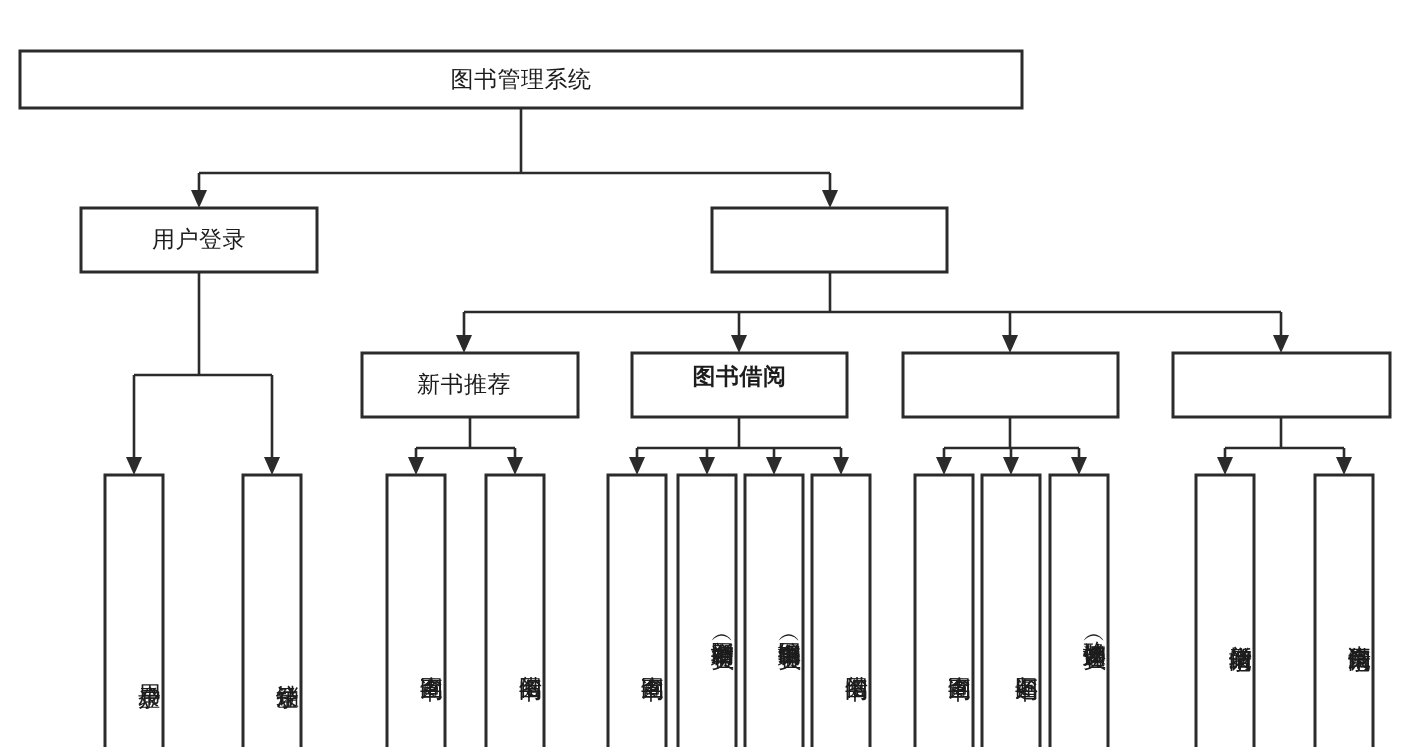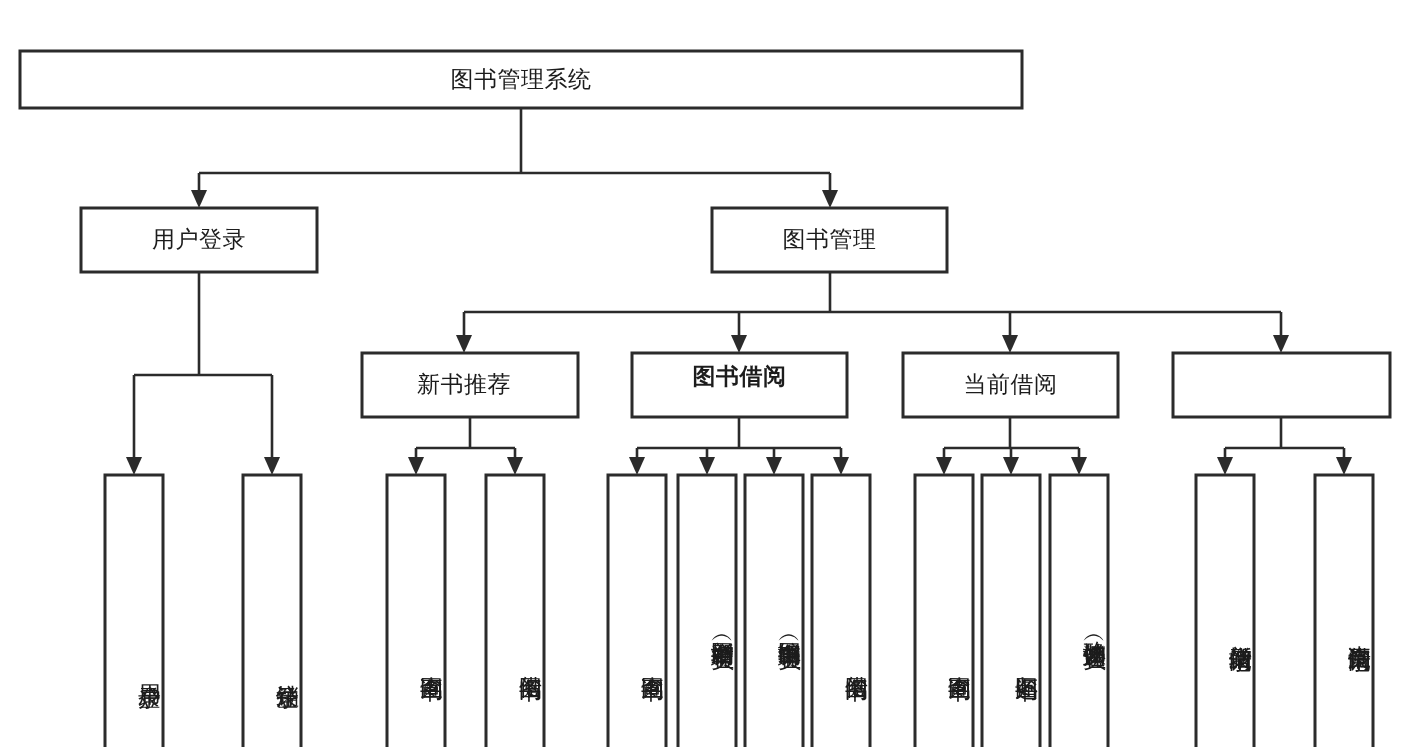--- a/index.html
+++ b/index.html
@@ -182,27 +182,25 @@
     <rect class="node-box" x="982" y="435" width="58" height="300"></rect>
     <rect class="node-box" x="1050" y="435" width="58" height="300"></rect>
     <rect class="node-box" x="1196" y="435" width="58" height="300"></rect>
     <rect class="node-box" x="1315" y="435" width="58" height="300"></rect>
   </svg>
 
   <div class="node-label-h" style="left:20px; top:11px; width:1002px; height:57px;">图书管理系统</div>
 
   <div class="node-label-h" style="left:81px; top:168px; width:236px; height:64px;">用户登录</div>
 
-  <div class="node-label-h" style="left:712px; top:168px; width:235px; height:64px;">图书管理</div>
 
   <div class="node-label-h" style="left:362px; top:313px; width:204px; height:64px;">新书推荐</div>
 
   <div class="node-label-h" style="left:632px; top:307px; width:215px; height:60px;font-weight:bold;">图书借阅</div>
 
-  <div class="node-label-h" style="left:903px; top:313px; width:215px; height:64px;">当前借阅</div>
 
 
   <div class="node-label-v" style="left:105px; top:525px; width:58px; height:205px;">用户登录</div>
 
   <div class="node-label-v" style="left:243px; top:525px; width:58px; height:205px;">注销登录</div>
 
   <div class="node-label-v" style="left:387px; top:510px; width:58px; height:220px;">查询图书</div>
 
   <div class="node-label-v" style="left:486px; top:510px; width:58px; height:220px;">借阅图书</div>
 

